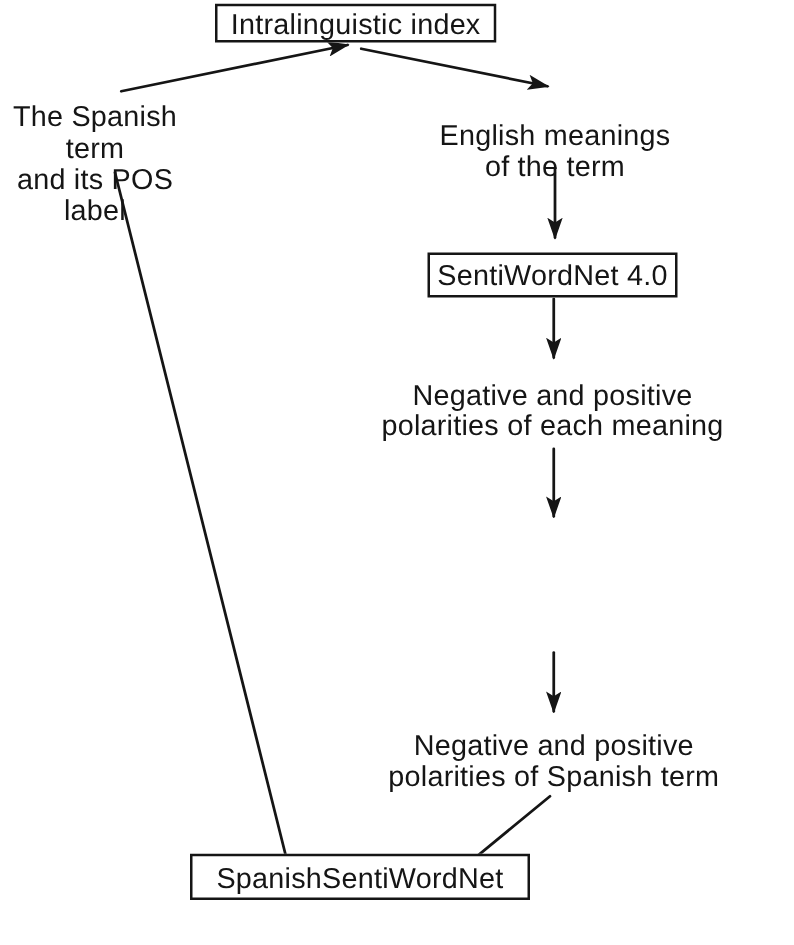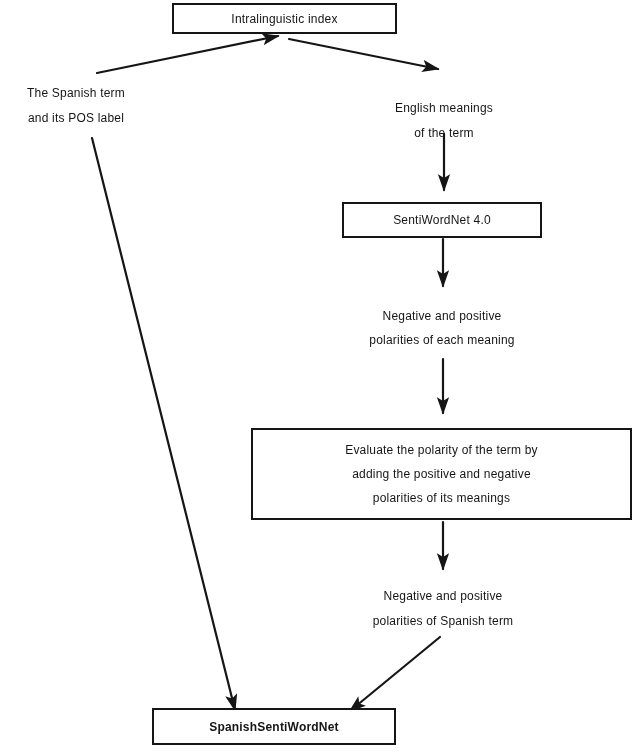--- a/index.html
+++ b/index.html
@@ -22,21 +22,21 @@
     left:0;top:0;
     width:635px;height:756px;
   }
   #edges line{
     stroke:var(--ink);
     stroke-width:2.2;
     stroke-linecap:round;
   }
   .node{
     position:absolute;
-    font-size:12px;
+    font-size:23px;
     line-height:24px;
     letter-spacing:0.2px;
     text-align:center;
     white-space:pre-line;
     color:var(--ink);
   }
   .box{
     display:flex;
     align-items:center;
     justify-content:center;
@@ -48,21 +48,21 @@
     text-align:center;
   }
   
   #n-intra{left:172px;top:3px;width:225px;height:31px;}
   #n-spanish-term{left:0px;top:81px;width:152px;}
   #n-english-meanings{left:344px;top:81px;width:200px;margin-top:15px;}
   #n-sentiwordnet{left:342px;top:202px;width:200px;height:36px;text-align:right;}
   #n-pol-each{left:292px;top:304px;width:300px;line-height:24px;}
   #n-evaluate{left:251px;top:428px;width:381px;height:92px;}
   #n-pol-spanish{left:293px;top:584px;width:300px;line-height:25px;}
-  #n-spanish-swn{left:152px;top:708px;width:244px;height:37px;font-weight:bold;}
+  #n-spanish-swn{left:152px;top:683px;width:272px;height:37px;}
 </style>
 </head>
 <body>
 
 <div id="canvas">
 
   <svg id="edges" viewBox="0 0 635 756" xmlns="http://www.w3.org/2000/svg" aria-hidden="true">
     <defs>
       <marker id="arrow" viewBox="0 0 10 7" refX="9" refY="3.5" markerWidth="8" markerHeight="5.6" markerUnits="strokeWidth" orient="auto">
         <path d="M0,0 L10,3.5 L0,7 L2.2,3.5 Z" fill="var(--ink)"></path>
@@ -84,22 +84,19 @@
 and its POS label</div>
 
   <div id="n-english-meanings" class="node label">English meanings
 of the term</div>
 
   <div id="n-sentiwordnet" class="node box">SentiWordNet 4.0</div>
 
   <div id="n-pol-each" class="node label">Negative and positive
 polarities of each meaning</div>
 
-  <div id="n-evaluate" class="node box">Evaluate the polarity of the term by
-adding the positive and negative
-polarities of its meanings</div>
 
   <div id="n-pol-spanish" class="node label">Negative and positive
 polarities of Spanish term</div>
 
   <div id="n-spanish-swn" class="node box">SpanishSentiWordNet</div>
 
 </div>
 
 </body></html>

